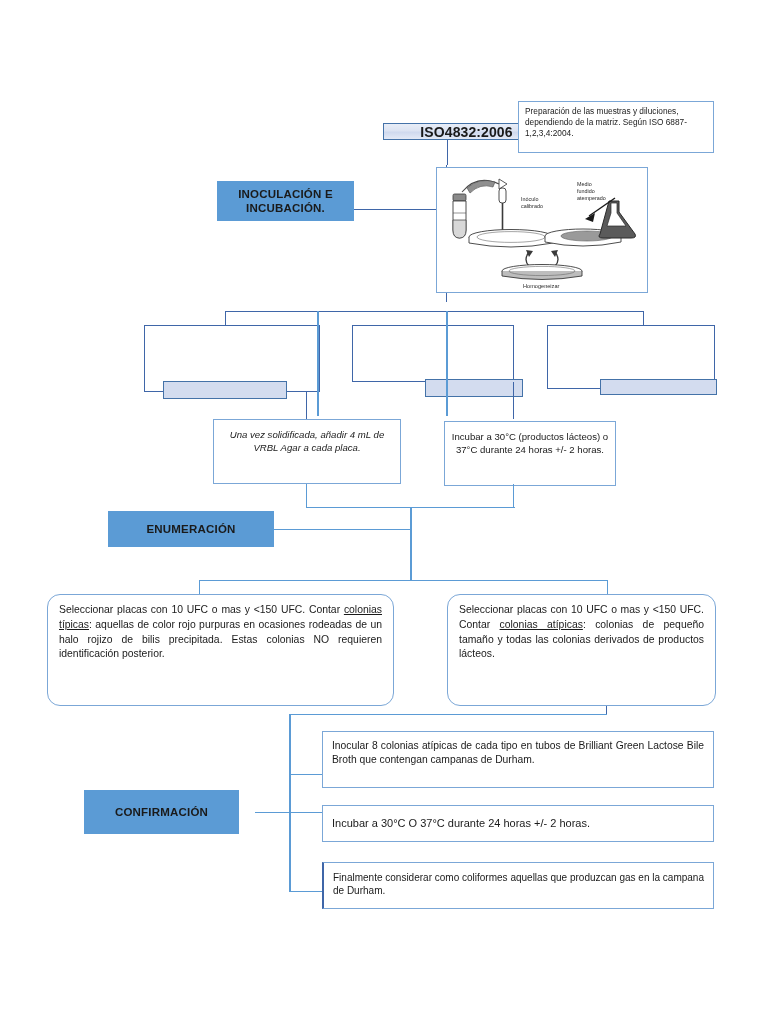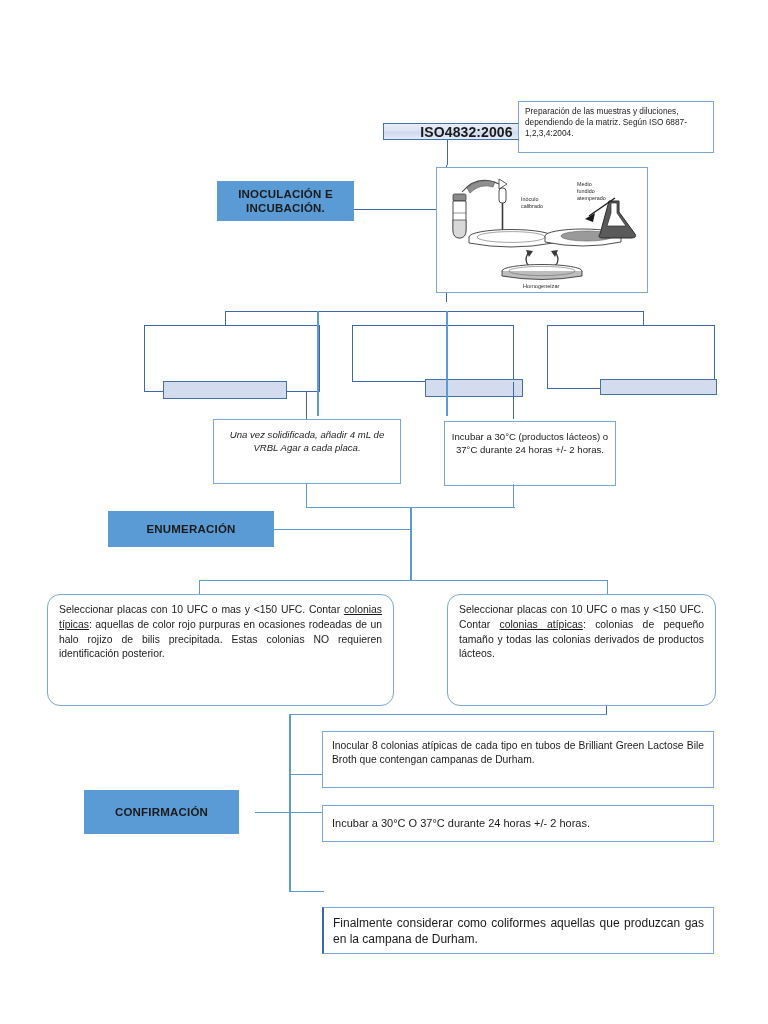--- a/index.html
+++ b/index.html
@@ -240,17 +240,17 @@
   <div class="ln" style="left:289px; top:891px; width:35px; height:1.4px;"></div>
 
   <div class="abs note justify" style="left:322px; top:731px; width:392px; height:57px; font-size:10.3px; padding:7px 9px;">
     <span>Inocular 8 colonias atípicas de cada tipo en tubos de Brilliant Green Lactose Bile Broth que contengan campanas de Durham.</span>
   </div>
 
   <div class="abs note" style="left:322px; top:805px; width:392px; height:37px; font-size:11px; padding:10px 9px;">
     <span>Incubar a 30°C O 37°C durante 24 horas +/- 2 horas.</span>
   </div>
 
-  <div class="abs note justify" style="left:322px; top:862px; width:392px; height:47px; font-size:12px; padding:8px 9px; border-left:2px solid #3f66a8;margin-top:45px;">
+  <div class="abs note justify" style="left:322px; top:862px; width:392px; height:47px; font-size:10px; padding:8px 9px; border-left:2px solid #3f66a8;">
     <span>Finalmente considerar como coliformes aquellas que produzcan gas en la campana de Durham.</span>
   </div>
 
 </div>
 
 </body></html>

